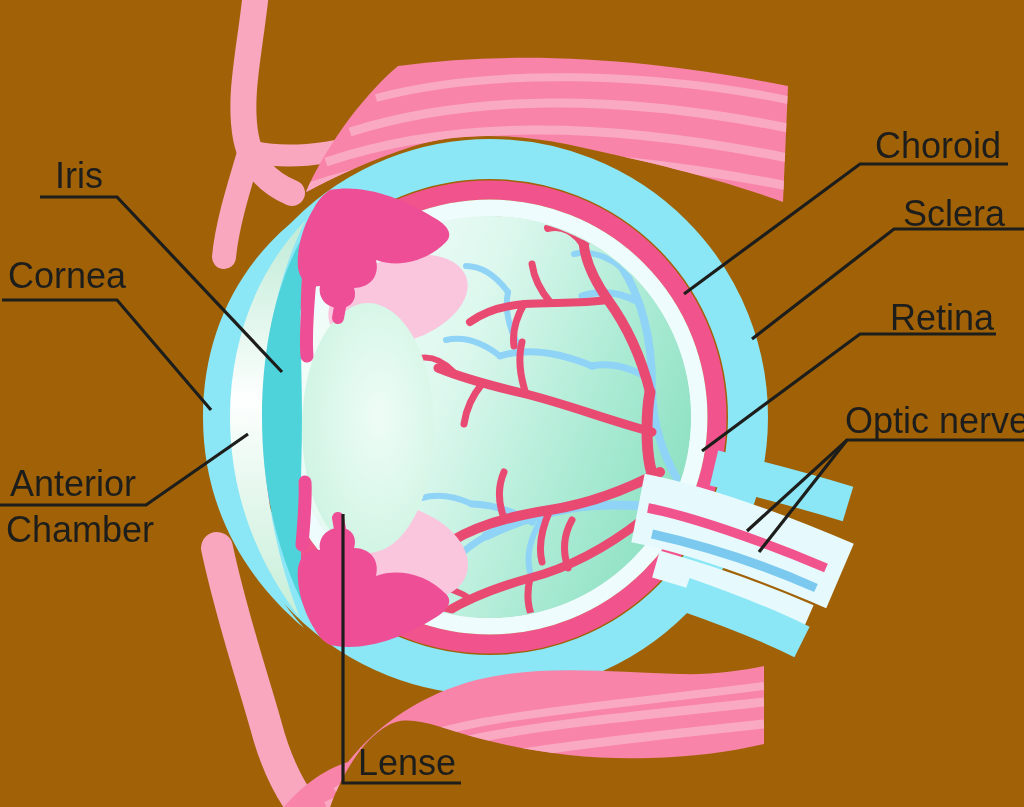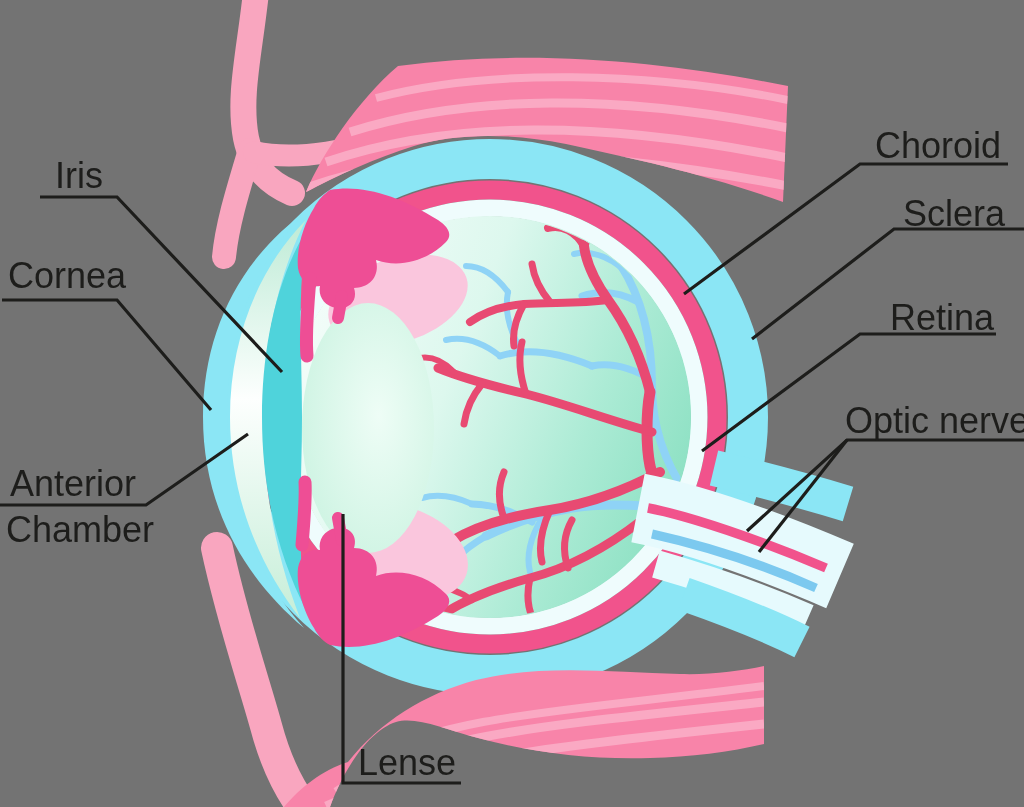--- a/index.html
+++ b/index.html
@@ -1,16 +1,16 @@
 <!DOCTYPE html>
 <html><head>
 <meta charset="utf-8">
 <style>
   html,body{margin:0;padding:0;background:#ffffff;}
-  .stage{position:relative;width:1024px;height:807px;background:#737373;overflow:hidden;}
+  .stage{position:relative;width:1024px;height:807px;background:#a16207;overflow:hidden;}
   svg{display:block;}
   text.lbl{font-family:"Liberation Sans","DejaVu Sans",sans-serif;font-size:36px;fill:#1d1d1b;}
 </style>
 </head>
 <body>
 
 <div class="stage">
 <svg width="1024" height="807" viewBox="0 0 1024 807">
   <defs>
     <linearGradient id="gVitreous" x1="0" y1="0.3" x2="1" y2="0.7">

